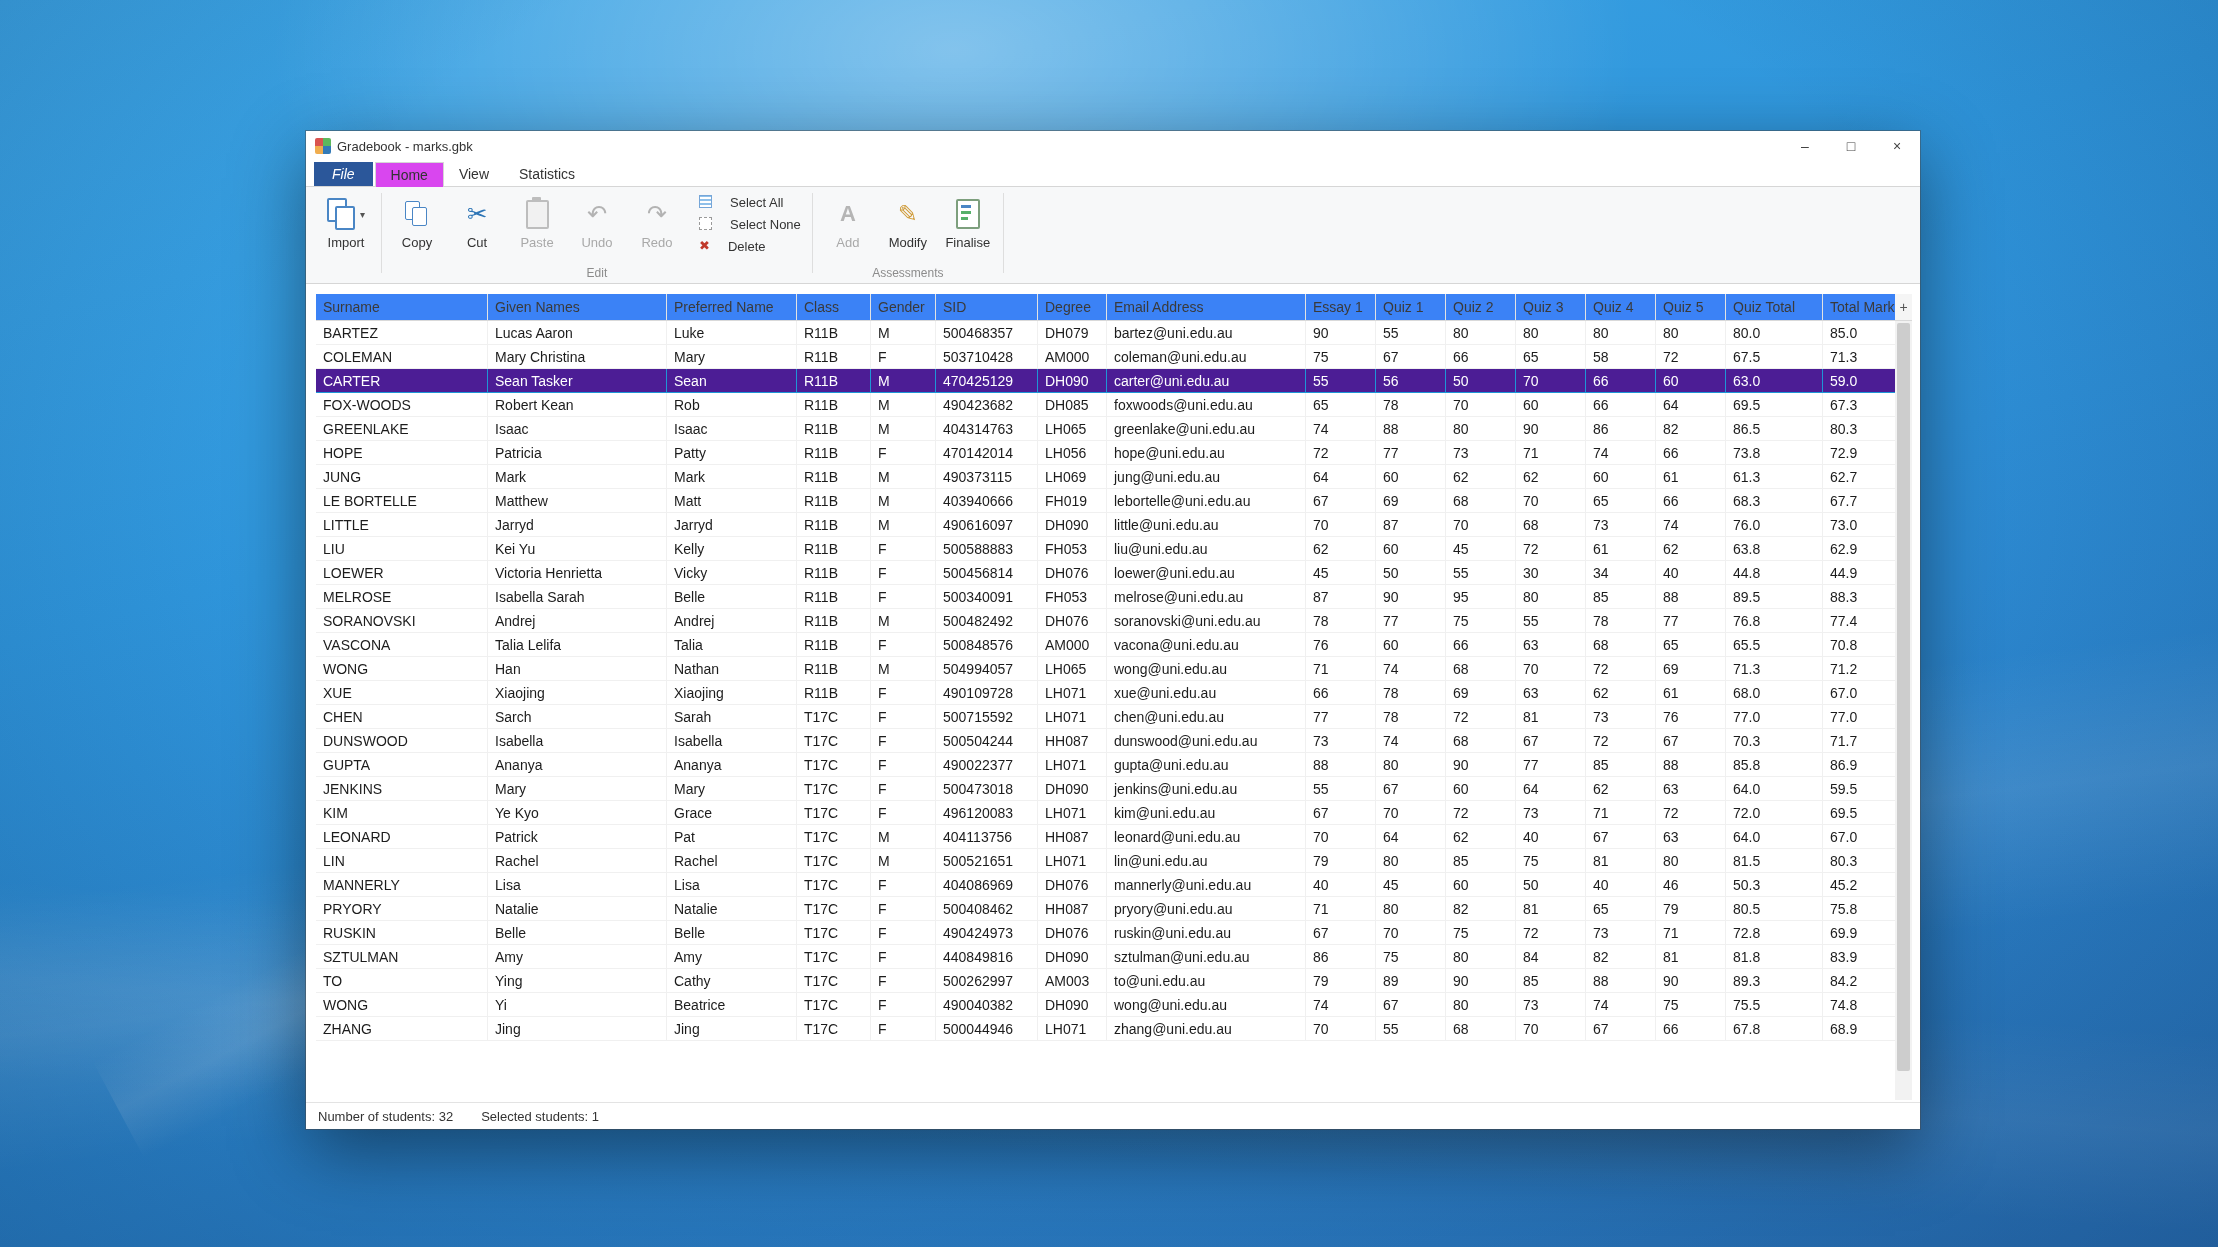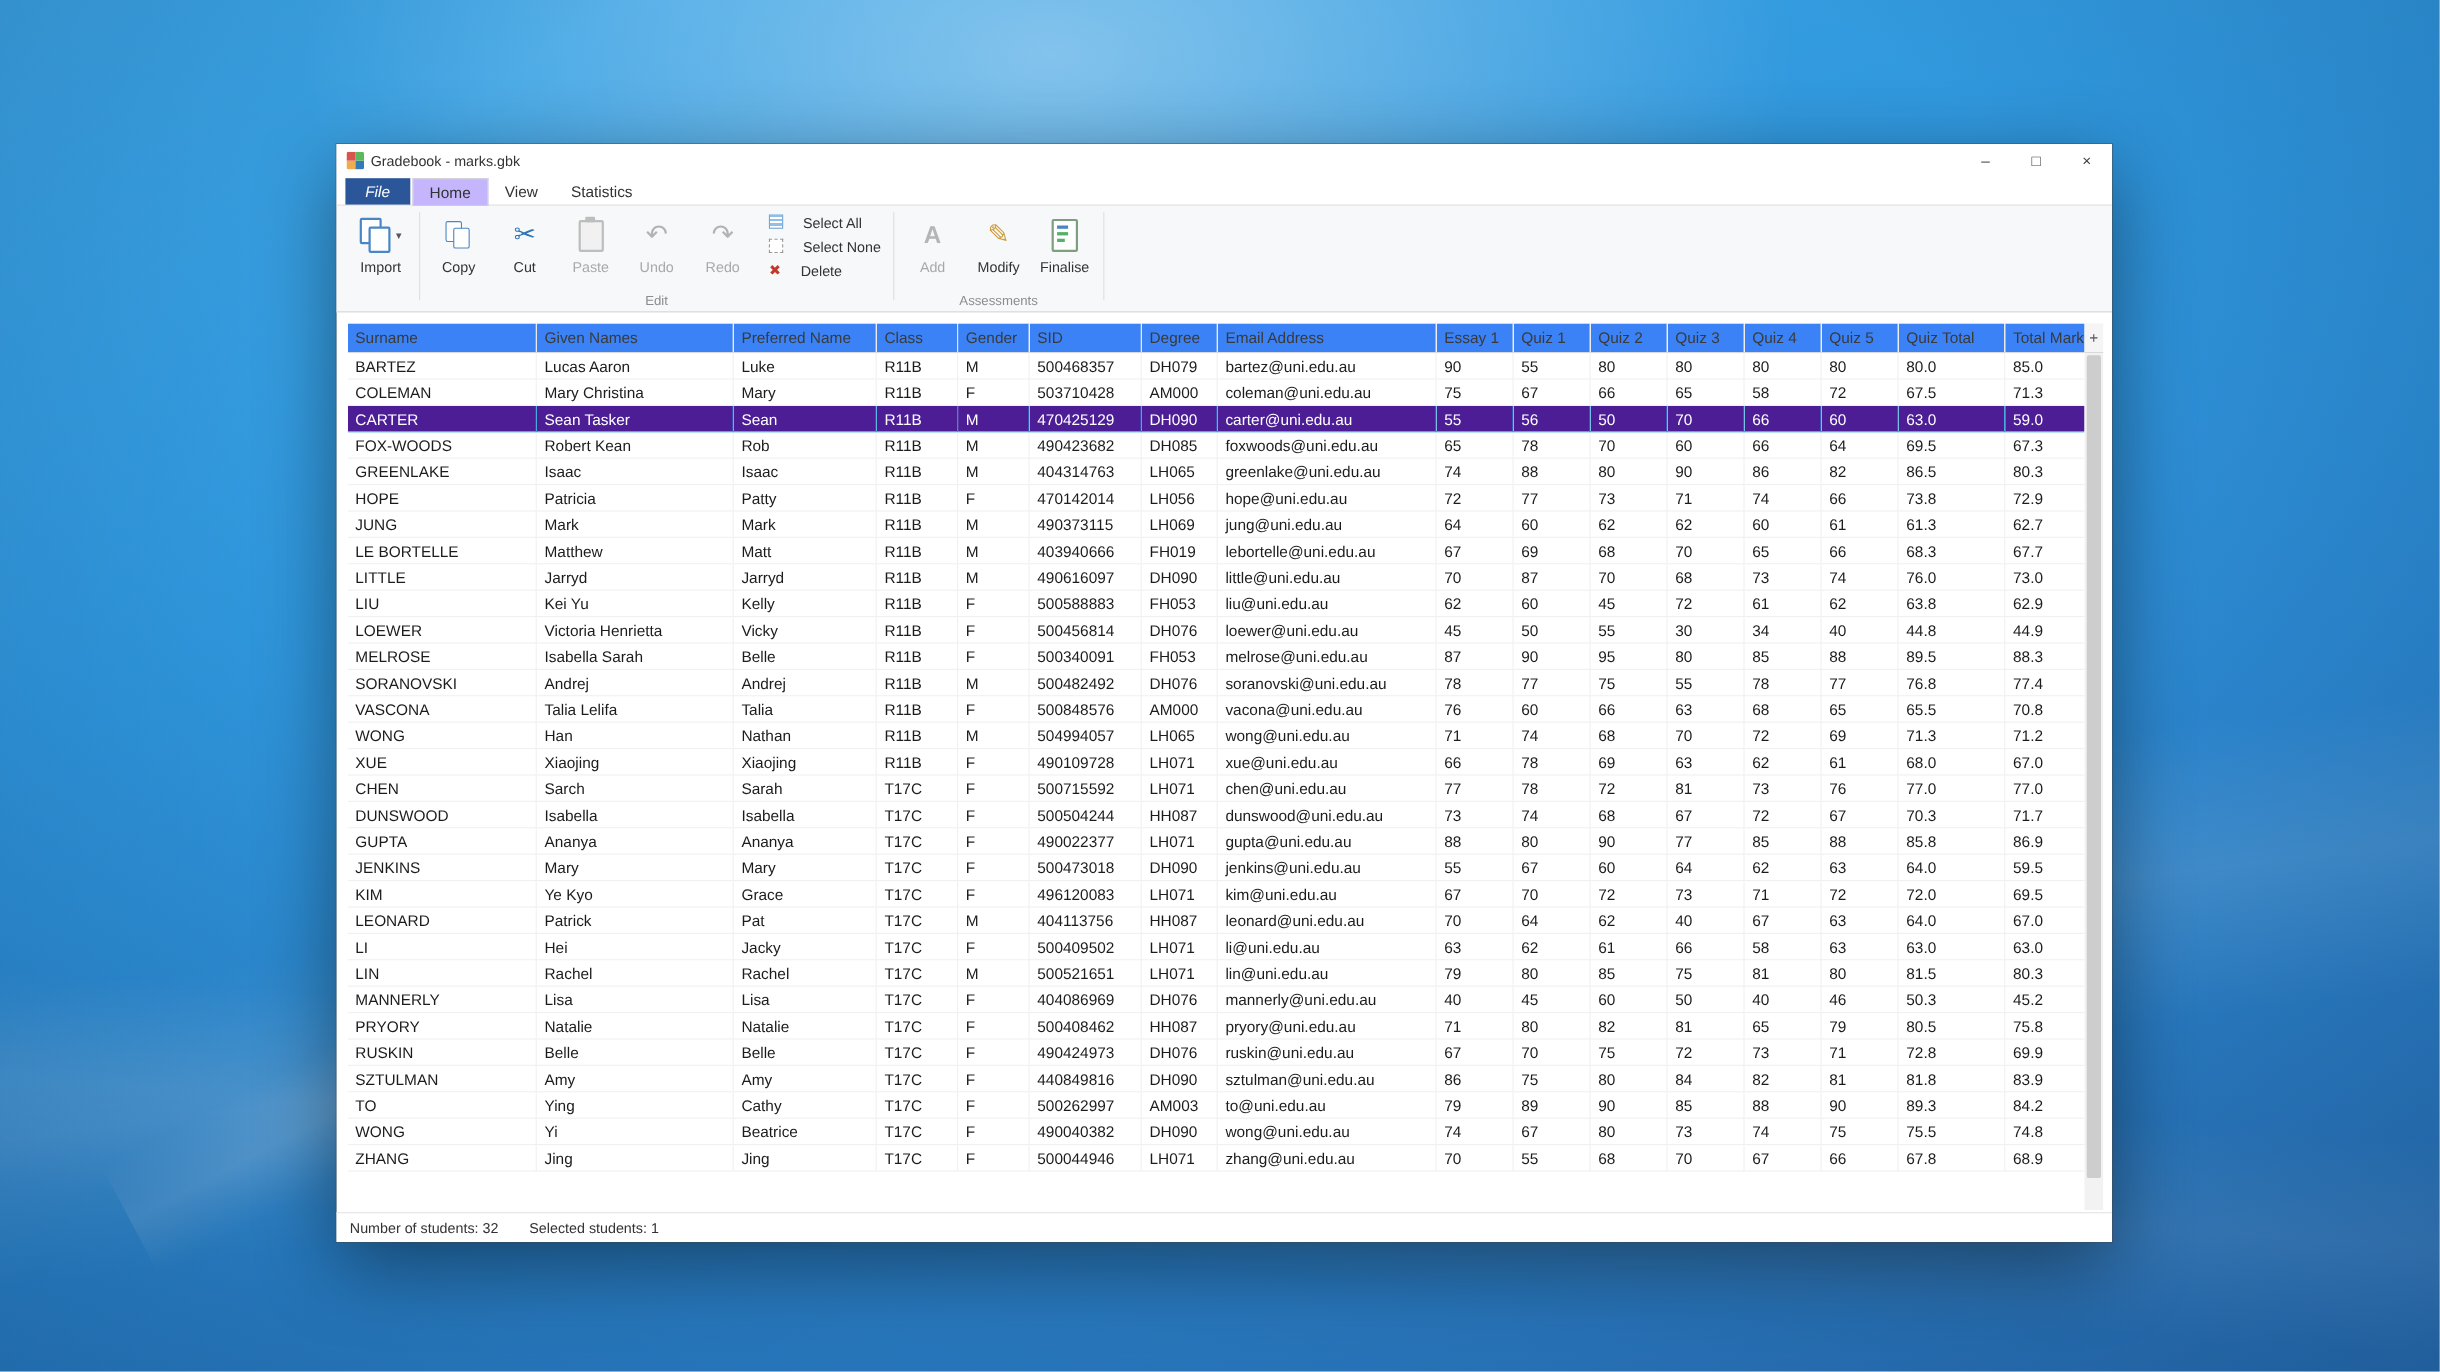--- a/index.html
+++ b/index.html
@@ -32,21 +32,21 @@
       linear-gradient(#f0ad4e,#f0ad4e) 0 8px/8px 8px no-repeat,
       linear-gradient(#337ab7,#337ab7) 8px 8px/8px 8px no-repeat;}
   .title{font-size:13px;color:#333;}
   .wincontrols{margin-left:auto;display:flex;height:30px;}
   .winbtn{width:46px;height:30px;text-align:center;line-height:30px;font-size:14px;color:#444;}
 
   
   .tabrow{height:25px;display:flex;align-items:flex-end;background:#fff;border-bottom:1px solid #d6d6d6;padding-left:8px;}
   .tab{height:24px;line-height:24px;padding:0 15px;font-size:14px;color:#333;}
   .tab.file{background:#2b579a;color:#fff;padding:0 18px;margin-right:2px;font-style:italic;}
-  .tab.active{background:#c4b5fd;border:1px solid #d6d6d6;border-bottom:none;margin-bottom:-1px;position:relative;z-index:1;text-align:center;}
+  .tab.active{background:#d946ef;border:1px solid #d6d6d6;border-bottom:none;margin-bottom:-1px;position:relative;z-index:1;text-align:center;}
 
   
   .ribbon{height:96px;background:#f7f8f9;border-bottom:1px solid #d6d6d6;display:flex;align-items:stretch;padding:0 4px 0 10px;}
   .rgroup{display:flex;flex-direction:column;}
   .rbody{flex:1;display:flex;align-items:flex-start;padding-top:6px;}
   .glabel{height:18px;line-height:16px;text-align:center;font-size:12px;color:#8c8c8c;}
   .gsep{width:1px;background:#dedede;margin:6px 5px 10px 5px;}
   .bigbtn{min-width:52px;padding:2px 4px;display:flex;flex-direction:column;align-items:center;border-radius:2px;}
   .iconbox{height:38px;display:flex;align-items:center;justify-content:center;}
   .blabel{font-size:13px;color:#333;margin-top:2px;white-space:nowrap;}
@@ -666,39 +666,20 @@
               <td>64</td>
               <td>62</td>
               <td>40</td>
               <td>67</td>
               <td>63</td>
               <td>64.0</td>
               <td>67.0</td>
               <td class="filler"></td>
             </tr>
             <tr>
-              <td>LI</td>
-              <td>Hei</td>
-              <td>Jacky</td>
-              <td>T17C</td>
-              <td>F</td>
-              <td>500409502</td>
-              <td>LH071</td>
-              <td>li@uni.edu.au</td>
-              <td>63</td>
-              <td>62</td>
-              <td>61</td>
-              <td>66</td>
-              <td>58</td>
-              <td>63</td>
-              <td>63.0</td>
-              <td>63.0</td>
-              <td class="filler"></td>
-            </tr>
-            <tr>
               <td>LIN</td>
               <td>Rachel</td>
               <td>Rachel</td>
               <td>T17C</td>
               <td>M</td>
               <td>500521651</td>
               <td>LH071</td>
               <td>lin@uni.edu.au</td>
               <td>79</td>
               <td>80</td>

